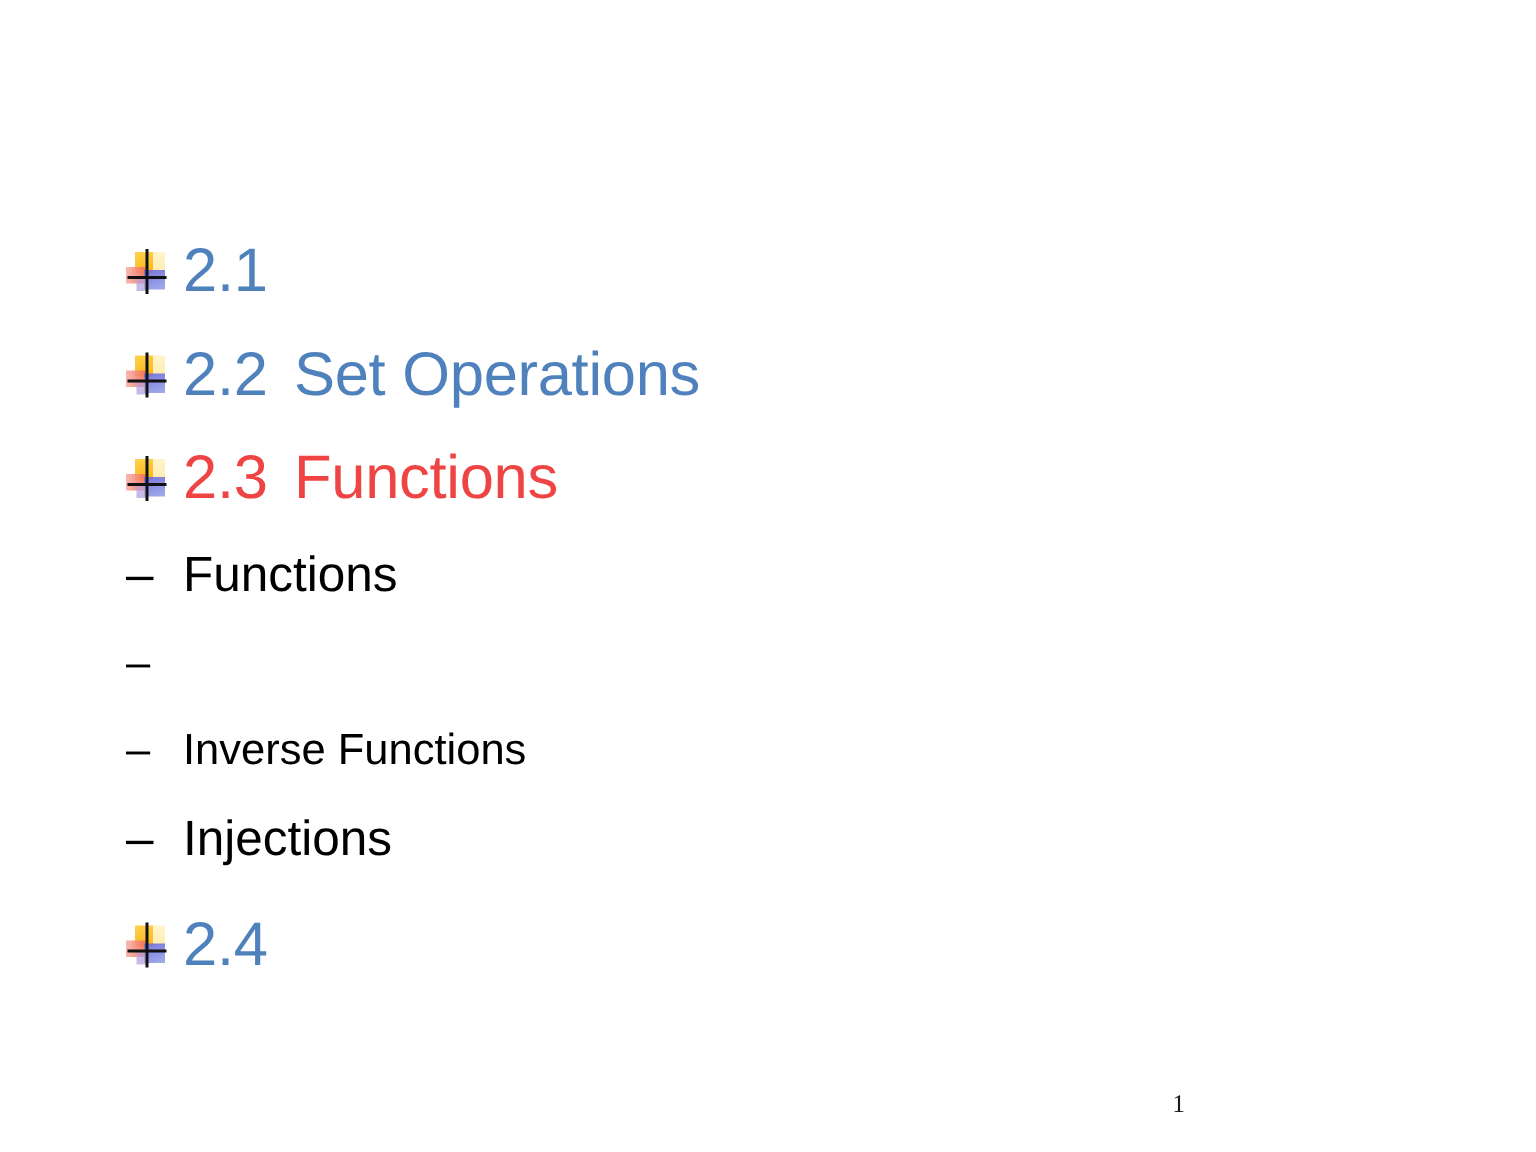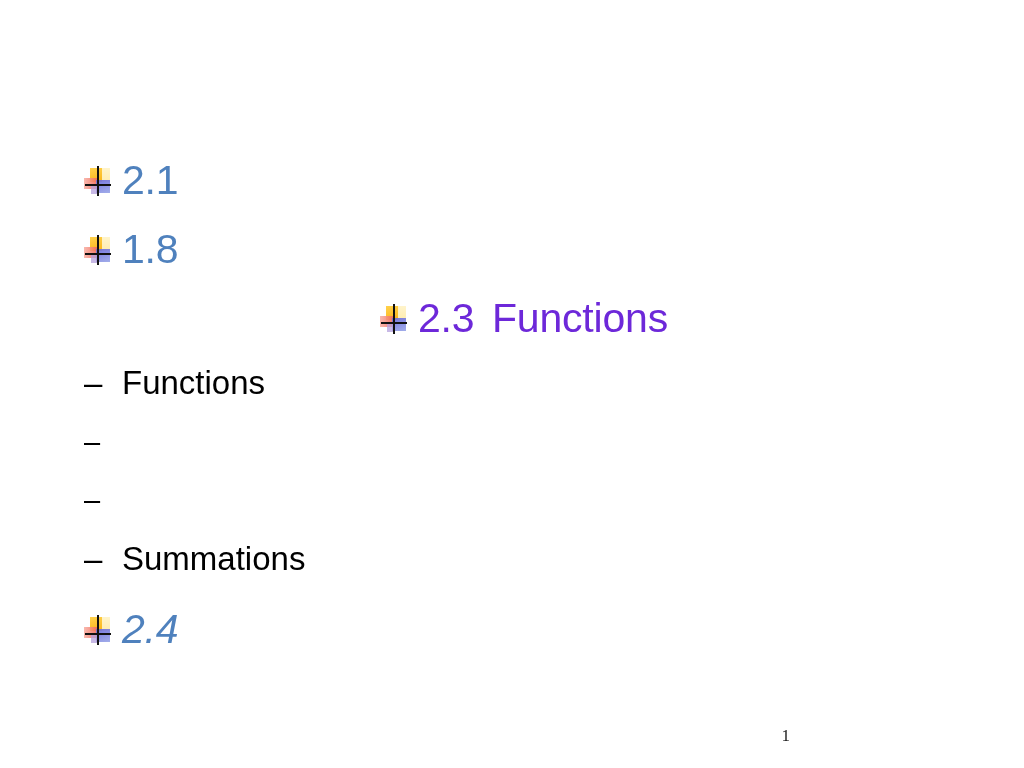--- a/index.html
+++ b/index.html
@@ -53,21 +53,21 @@
   }
   .line-l1 .num {
     display: inline-block;
     min-width: 74px;
   }
   .line-l1 .label {
     display: inline-block;
   }
 
   .blue  { color: #4F81BD; }
-  .red   { color: #6d28d9; justify-content: center; }
+  .red   { color: #ef4444; }
   .black { color: #000000; }
 
   
   .sqbullet {
     position: absolute;
     left: 0;
     top: -15px;
     width: 28px;
     height: 30px;
   }
@@ -123,21 +123,21 @@
   .line-l2.big {
     font-size: 33px;
     line-height: 60px;
   }
   .line-l2.small {
     font-size: 29px;
     line-height: 58px;
   }
 
   
-  .row-24 { margin-top: 6px; font-style: italic; }
+  .row-24 { margin-top: 6px; }
 
   
   .page-number {
     position: absolute;
     right: 58px;
     bottom: 22px;
     font-size: 17px;
     color: #1a1a1a;
     font-family: "Liberation Serif", serif;
   }
@@ -169,21 +169,22 @@
         <span class="sqbullet">
           <i class="t-yellow"></i>
             <i class="t-paleyellow"></i>
             <i class="t-red"></i>
           <i class="t-blue"></i>
             <i class="t-lilac"></i>
           <i class="cross-v"></i>
             <i class="cross-h"></i>
         </span>
       </span>
-      <span class="num">1.8</span>
+      <span class="num">2.2</span>
+      <span class="label">Set Operations</span>
     </div>
 
     <div class="line line-l1 red">
       <span class="bullet-slot">
         <span class="sqbullet">
           <i class="t-yellow"></i>
             <i class="t-paleyellow"></i>
             <i class="t-red"></i>
           <i class="t-blue"></i>
             <i class="t-lilac"></i>
@@ -199,25 +200,26 @@
       <span class="dash-slot">–</span>
       <span class="label">Functions</span>
     </div>
 
     <div class="line line-l2 small black">
       <span class="dash-slot">–</span>
     </div>
 
     <div class="line line-l2 small black">
       <span class="dash-slot">–</span>
+      <span class="label">Inverse Functions</span>
     </div>
 
     <div class="line line-l2 big black">
       <span class="dash-slot">–</span>
-      <span class="label">Summations</span>
+      <span class="label">Injections</span>
     </div>
 
     <div class="line line-l1 blue row-24">
       <span class="bullet-slot">
         <span class="sqbullet">
           <i class="t-yellow"></i>
             <i class="t-paleyellow"></i>
             <i class="t-red"></i>
           <i class="t-blue"></i>
             <i class="t-lilac"></i>

